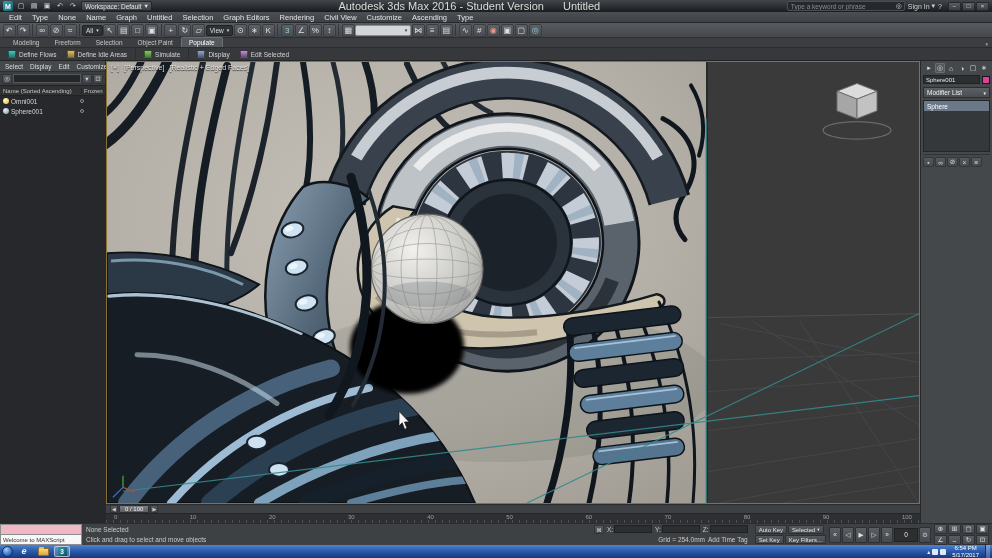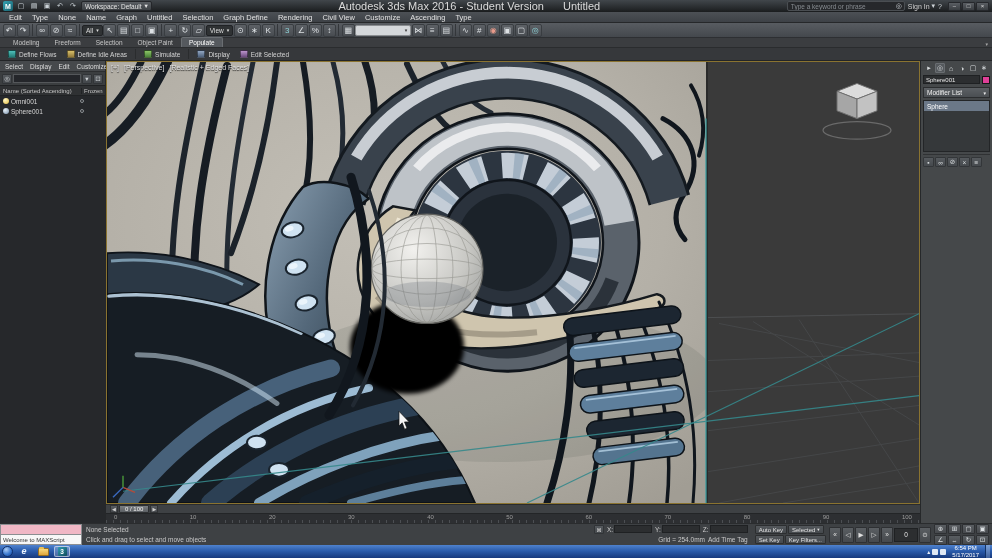--- a/index.html
+++ b/index.html
@@ -230,21 +230,21 @@
   </div>
 
   <div class="menubar">
     <span class="menu-item">Edit</span>
     <span class="menu-item">Type</span>
     <span class="menu-item">None</span>
     <span class="menu-item">Name</span>
     <span class="menu-item">Graph</span>
     <span class="menu-item">Untitled</span>
     <span class="menu-item">Selection</span>
-    <span class="menu-item">Graph Define</span>
+    <span class="menu-item">Graph Editors</span>
     <span class="menu-item">Rendering</span>
     <span class="menu-item">Civil View</span>
     <span class="menu-item">Customize</span>
     <span class="menu-item">Ascending</span>
     <span class="menu-item">Type</span>
   </div>
 
   <div class="toolbar">
     <span class="ti">↶</span>
     <span class="ti">↷</span>

